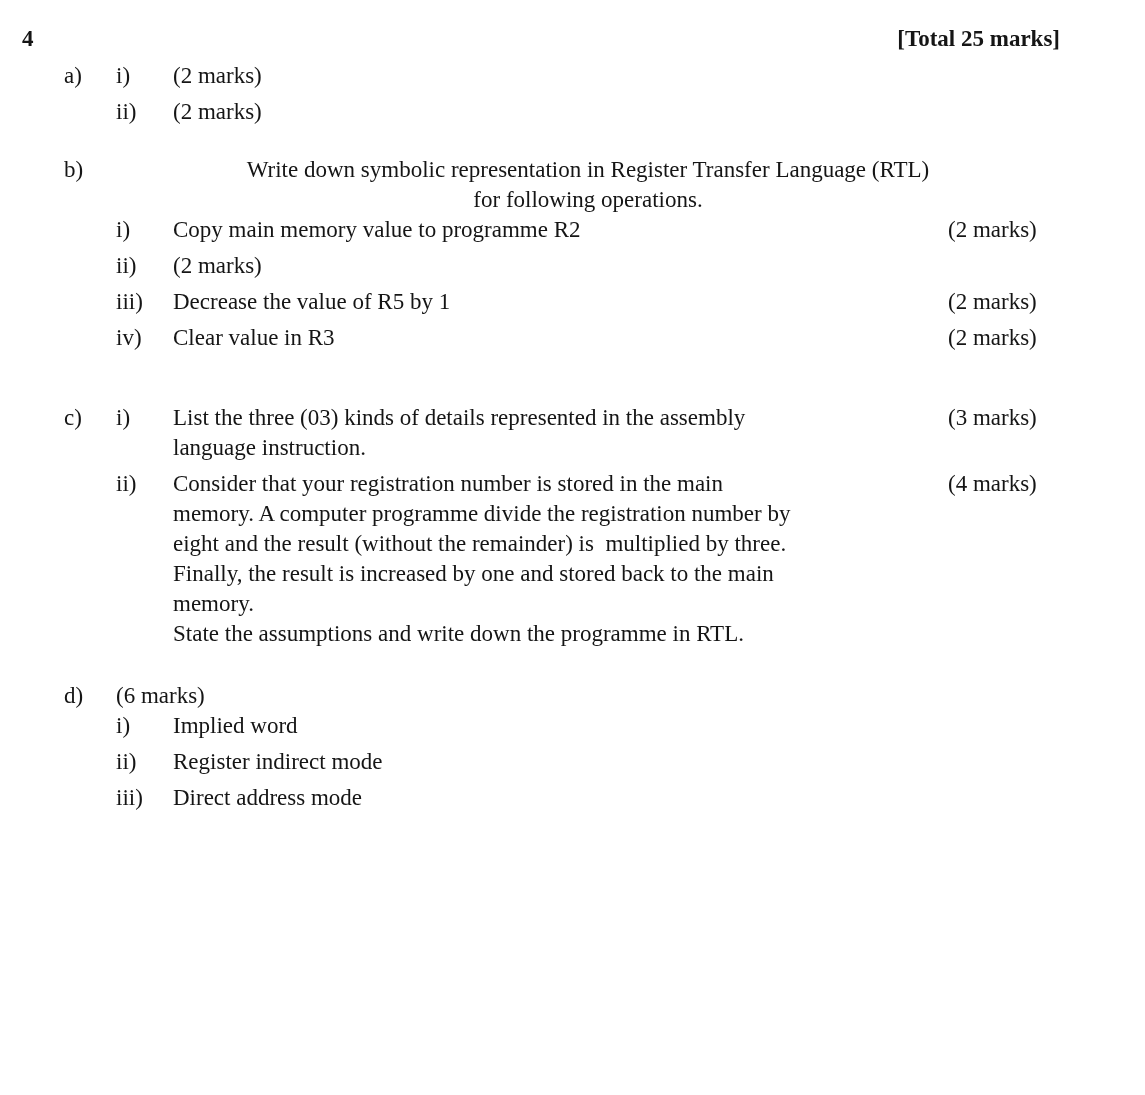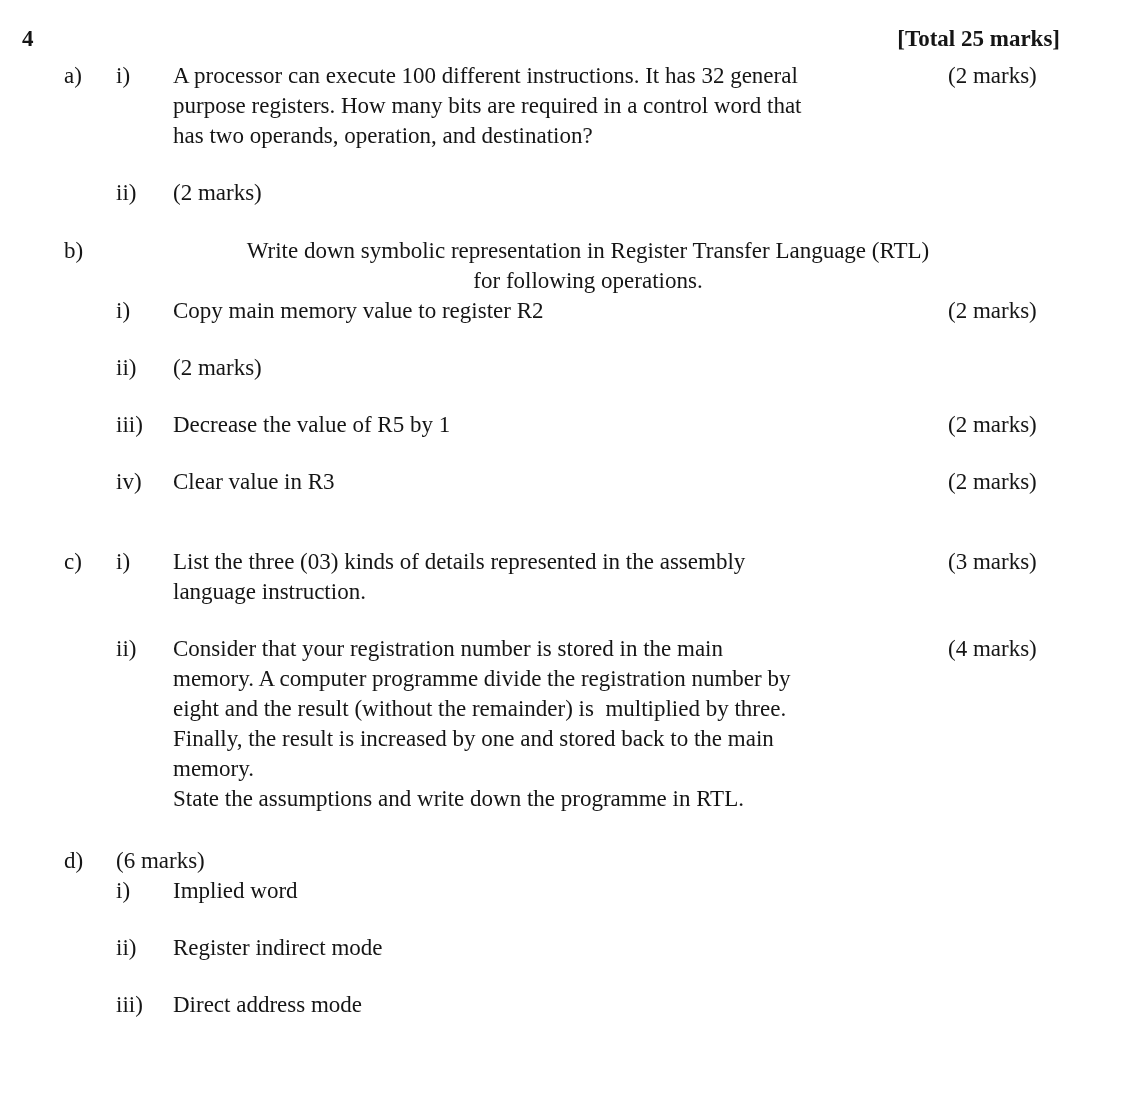--- a/index.html
+++ b/index.html
@@ -24,21 +24,21 @@
   .content { padding-left: 42px; }
   .part { display: flex; }
   .part-b { margin-top: 28px; }
   .part-c { margin-top: 50px; }
   .part-d { margin-top: 32px; }
   .col-part { width: 52px; flex-shrink: 0; }
   .part-body { flex: 1; min-width: 0; }
   .intro-row { display: flex; }
   .intro-text { flex: 1; white-space: pre-wrap; text-align: center; }
   .item { display: flex; }
-  .item + .item { margin-top: 27px; }
+  .item + .item { margin-top: 6px; }
   .intro-row + .item { margin-top: 0; }
   .col-item { width: 57px; flex-shrink: 0; }
   .item-text { flex: 1; white-space: pre-wrap; }
   .marks {
     width: 112px;
     flex-shrink: 0;
     text-align: left;
     align-self: flex-start;
     white-space: nowrap;
   }
@@ -54,42 +54,39 @@
     <span>[Total 25 marks]</span>
   </div>
 
   <div class="content">
 
     <div class="part part-a">
       <span class="col-part">a)</span>
       <div class="part-body">
         <div class="item">
           <span class="col-item">i)</span>
-          <span class="item-text">A processor can execute 100 different instructions. It has 32 general
-purpose registers. How many bits are required in a control word that
-has two operands, operation, and destination?</span>
           <span class="marks">(2 marks)</span>
         </div>
         <div class="item">
           <span class="col-item">ii)</span>
           <span class="marks">(2 marks)</span>
         </div>
       </div>
     </div>
 
     <div class="part part-b">
       <span class="col-part">b)</span>
       <div class="part-body">
         <div class="intro-row">
           <span class="intro-text">Write down symbolic representation in Register Transfer Language (RTL)
 for following operations.</span>
         </div>
         <div class="item">
           <span class="col-item">i)</span>
-          <span class="item-text">Copy main memory value to register R2</span>
+          <span class="item-text">Copy main memory value to programme R2</span>
           <span class="marks">(2 marks)</span>
         </div>
         <div class="item">
           <span class="col-item">ii)</span>
           <span class="marks">(2 marks)</span>
         </div>
         <div class="item">
           <span class="col-item">iii)</span>
           <span class="item-text">Decrease the value of R5 by 1</span>
           <span class="marks">(2 marks)</span>

